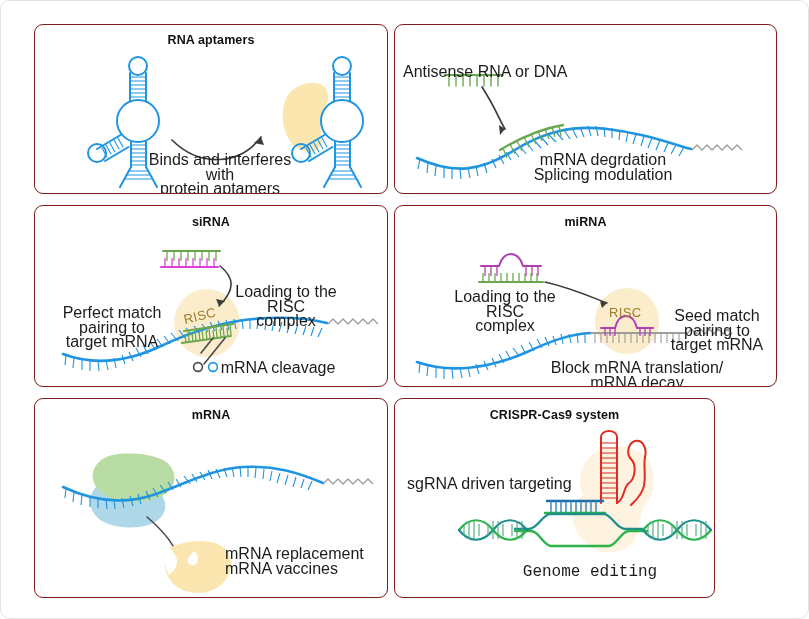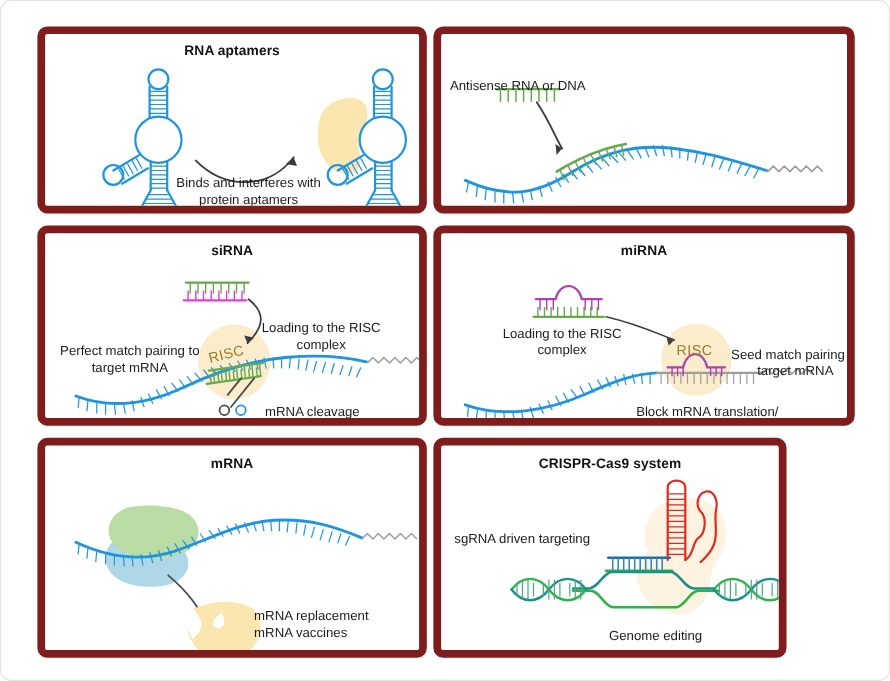--- a/index.html
+++ b/index.html
@@ -11,36 +11,36 @@
   #figure{
     position:relative;width:809px;height:619px;
     background:#ffffff;
     box-sizing:border-box;
     border:1px solid #e3e3e3;
     border-radius:10px;
   }
   .panel{
     position:absolute;
     background:#ffffff;
-    border:7px solid #7f1d1d;
+    border:1px solid #7f1d1d;
     border-radius:9px;
     box-sizing:border-box;
     box-shadow:0 1px 2px rgba(0,0,0,0.045);
     overflow:hidden;
   }
   .panel-title{
     position:absolute;top:0;left:0;width:100%;
     text-align:center;
     font-size:12.5px;font-weight:bold;
     color:#111;
     letter-spacing:0.1px;
   }
   .lbl{
     position:absolute;
-    font-size:12px;
+    font-size:16px;
     line-height:14.5px;
     color:#1c1c1c;
     text-align:center;
     white-space:pre-line;
   }
   svg{position:absolute;top:0;left:0;overflow:visible;}
   .risc-text{
     font-family:"Liberation Sans","DejaVu Sans",sans-serif;
     font-size:13px;
     fill:#9b7b28;
@@ -244,20 +244,22 @@
             <path d="M136 109 L141 119"></path>
             <path d="M143 106 L147 116"></path>
           <path d="M150 104 L154 114"></path>
             <path d="M157 102 L160 112"></path>
             <path d="M164 101 L166 111"></path>
         </g>
       </g>
     </svg>
 
     <div class="lbl" style="left:8px;top:40px;width:190px;text-align:left;">Antisense RNA or DNA</div>
+    <div class="lbl" style="left:118px;top:128px;width:180px;">mRNA degrdation
+Splicing modulation</div>
   </div>
 
   <div class="panel" style="left:33px;top:204px;width:354px;height:182px;">
     <div class="panel-title" style="top:9px;">siRNA</div>
 
     <svg width="354" height="182" viewBox="0 0 354 182">
 
       <ellipse cx="172" cy="117" rx="33" ry="34" fill="#fbeccb"></ellipse>
 
       <g>
@@ -653,16 +655,16 @@
             <path d="M287 122 L287 140"></path>
           <path d="M292 125 L292 137"></path>
           <path d="M301 125 L301 137"></path>
             <path d="M306 122 L306 140"></path>
             <path d="M311 122 L311 140"></path>
         </g>
       </g>
     </svg>
 
     <div class="lbl" style="left:12px;top:78px;width:180px;text-align:left;">sgRNA driven targeting</div>
-    <div class="lbl" style="left:110px;top:166px;width:170px;">Genome editing</div>
+    <div class="lbl" style="left:110px;top:166px;width:170px;font-family:Liberation Mono, monospace;">Genome editing</div>
   </div>
 
 </div>
 
 </body></html>

